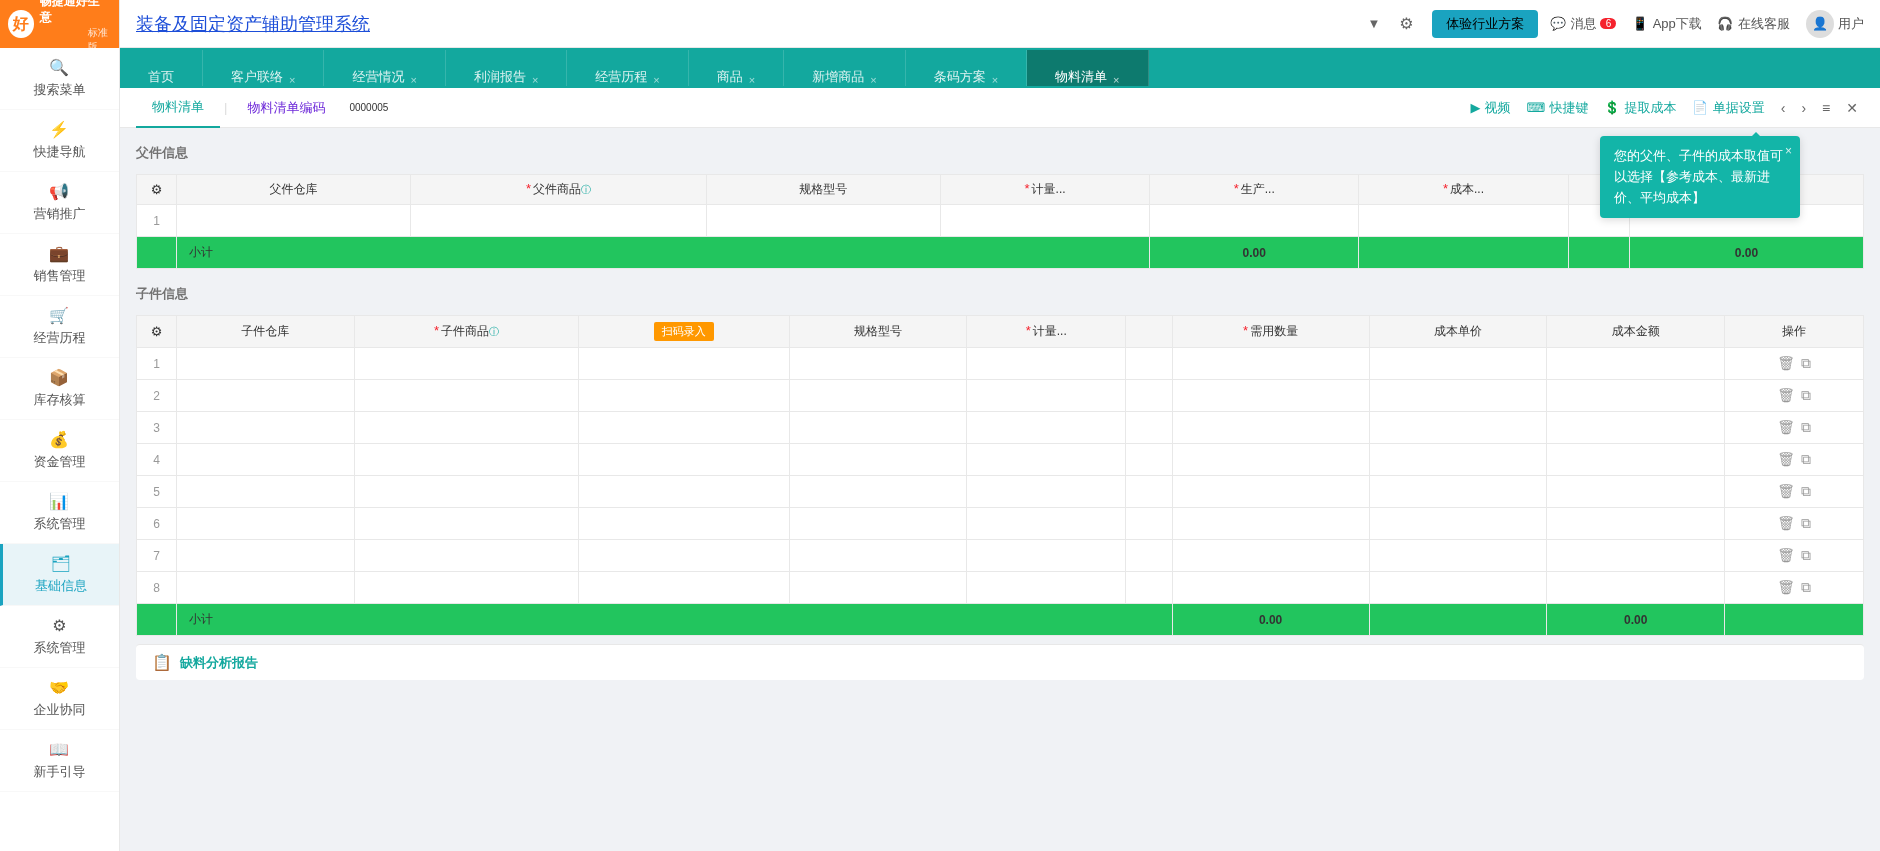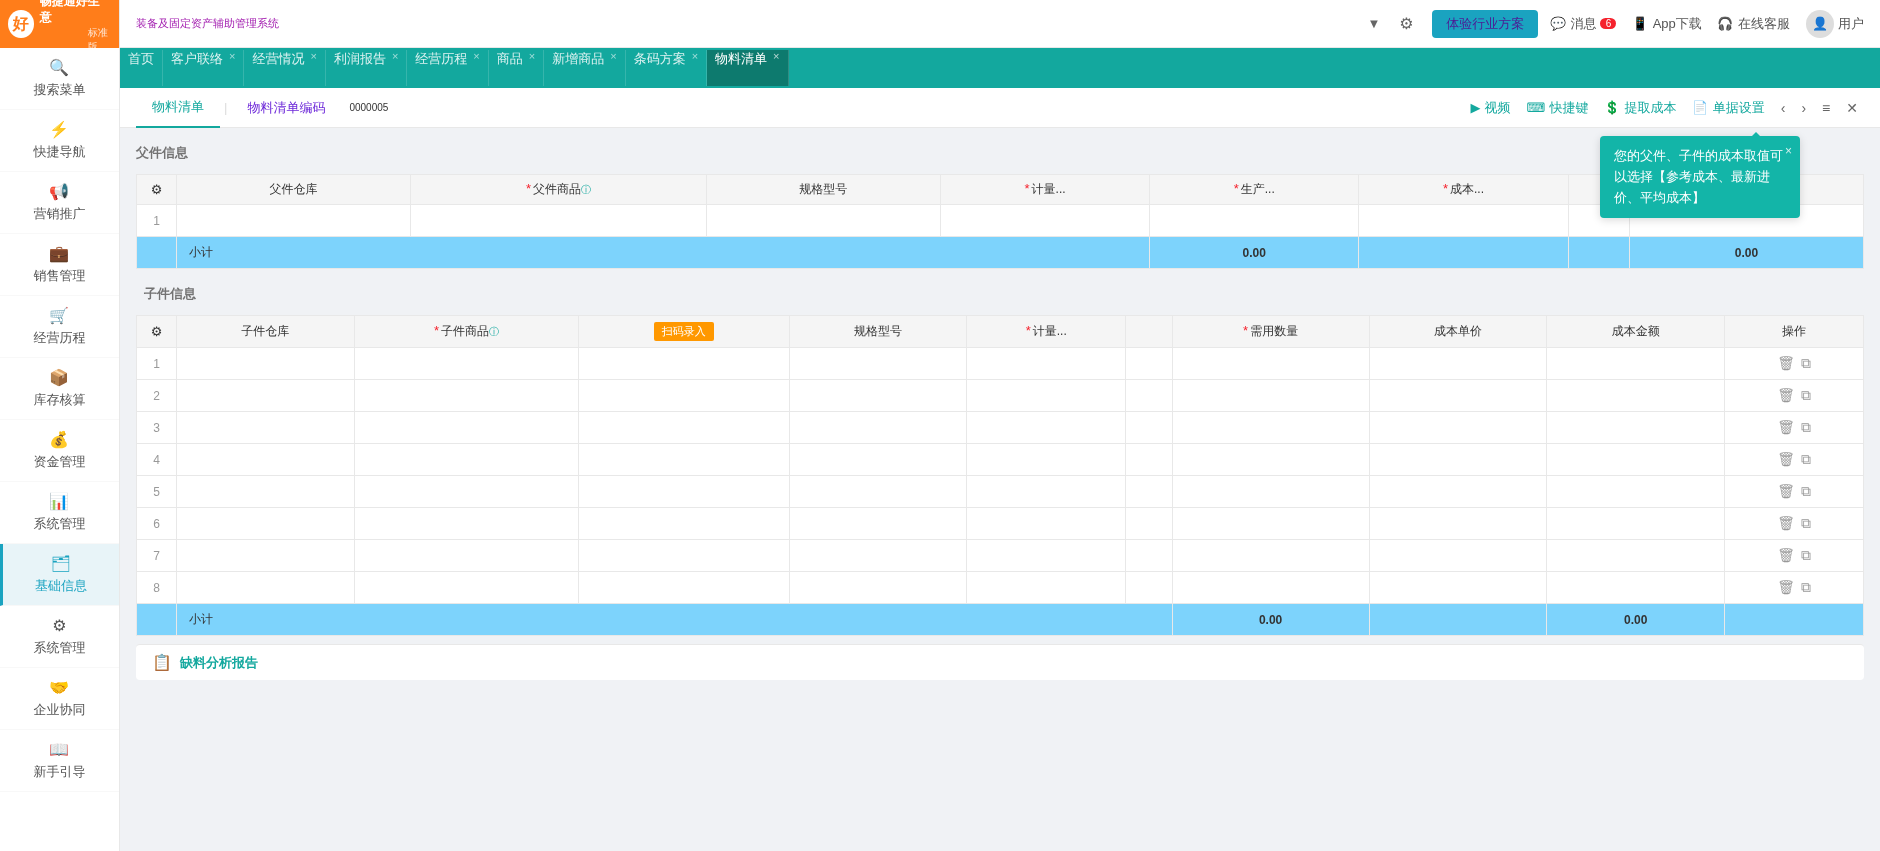--- a/index.html
+++ b/index.html
@@ -60,25 +60,25 @@
     
     .topbar {
       background: #fff;
       height: 48px;
       display: flex;
       align-items: center;
       padding: 0 16px;
       border-bottom: 1px solid #e8e8e8;
       gap: 12px;
     }
-    .topbar-title { font-size: 11px; color: #a21caf; flex: 1; }
+    .topbar-title { font-size: 18px; color: #1d4ed8; flex: 1; text-decoration: underline; }
     .topbar-settings { width: 28px; height: 28px; display: flex; align-items: center; justify-content: center; cursor: pointer; color: #666; font-size: 16px; }
     .topbar-trial-btn {
       background: #1aa3c0;
-      color: #4c1d95;
+      color: #000000;
       border: none;
       border-radius: 4px;
       padding: 5px 14px;
       cursor: pointer;
       font-size: 13px;
     }
     .topbar-right { display: flex; align-items: center; gap: 16px; color: #555; font-size: 12px; margin-left: auto; }
     .topbar-right-item { display: flex; align-items: center; gap: 4px; cursor: pointer; }
     .badge {
       background: #f5222d;
@@ -93,24 +93,24 @@
 
     
     .nav-tabs {
       background: #13a89e;
       display: flex;
       align-items: center;
       height: 40px;
       overflow: hidden;
     }
     .nav-tab {
-      padding: 0 8px;
+      padding: 0 28px;
       height: 36px;
       display: flex;
-      align-items: flex-start;
+      align-items: flex-end;
       gap: 6px;
       color: rgba(255,255,255,0.85);
       cursor: pointer;
       font-size: 13px;
       white-space: nowrap;
       border-right: 1px solid rgba(255,255,255,0.15);
     }
     .nav-tab.active { background: #0d7a6e; color: white; }
     .nav-tab .close-tab { font-size: 11px; opacity: 0.7; cursor: pointer; }
 
@@ -193,21 +193,21 @@
       text-align: center;
       color: #333;
       font-size: 12px;
       height: 32px;
     }
     .data-table .row-num {
       color: #999;
       width: 40px;
     }
     .required-star { color: #f5222d; margin-right: 2px; }
-    .subtotal-row { background: #7dd3fc; }
+    .subtotal-row { background: #22c55e; }
     .subtotal-label { color: #666; text-align: left !important; padding-left: 12px !important; }
     .subtotal-value { color: #333; font-weight: bold; }
 
     
     .gear-col { width: 36px; }
 
     
     .action-icons { display: flex; gap: 6px; justify-content: center; }
     .action-icon { cursor: pointer; color: #999; font-size: 14px; }
 
@@ -481,21 +481,21 @@
             <td></td>
             <td class="subtotal-label" colspan="4">小计</td>
             <td class="subtotal-value">0.00</td>
             <td></td>
             <td></td>
             <td class="subtotal-value">0.00</td>
           </tr>
         </tbody>
       </table>
 
-      <div class="section-title" style="margin-top:12px;margin-left:8px;">子件信息</div>
+      <div class="section-title" style="margin-top:12px;">子件信息</div>
 
       <table class="data-table">
         <thead>
           <tr>
             <th class="gear-col"><span>⚙</span></th>
             <th>子件仓库</th>
             <th><span class="required-star">*</span>子件商品<span class="col-info">ⓘ</span></th>
             <th><button class="scan-btn">扫码录入</button></th>
             <th>规格型号</th>
             <th><span class="required-star">*</span>计量...</th>

